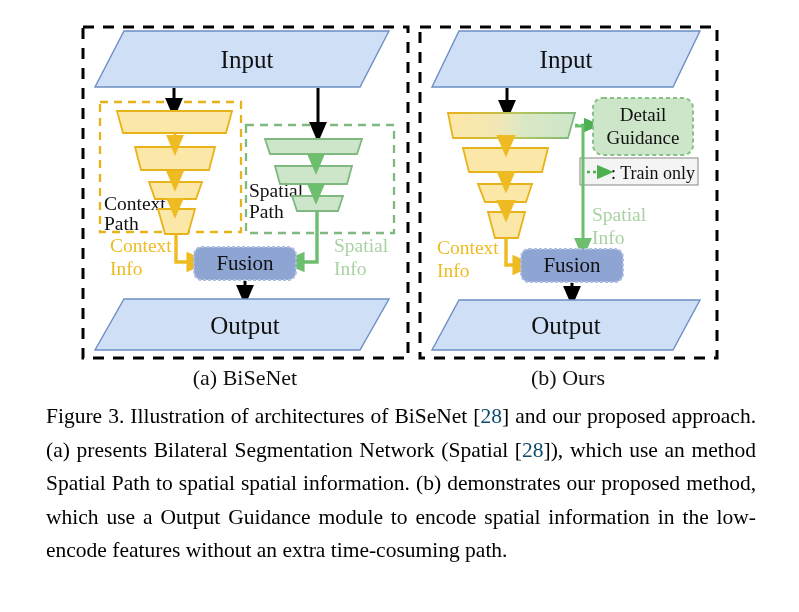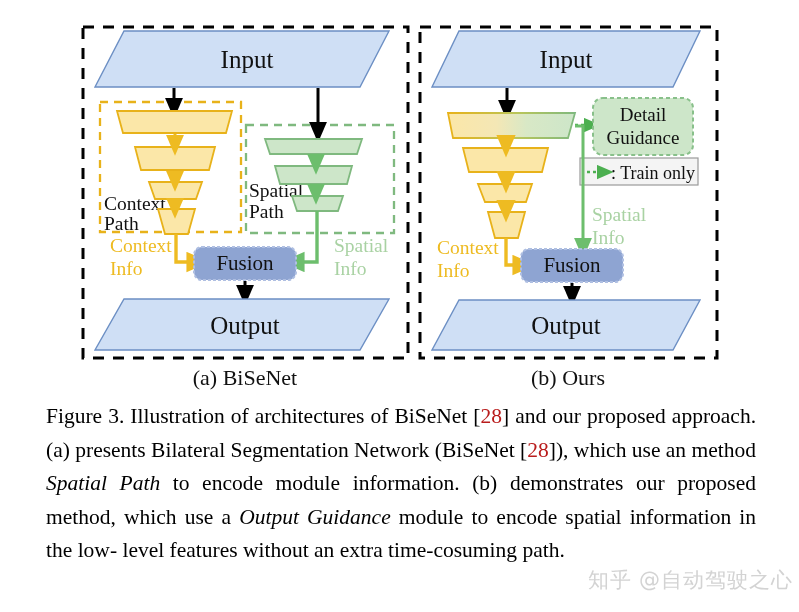--- a/index.html
+++ b/index.html
@@ -28,22 +28,22 @@
     left: 46px;
     top: 400px;
     width: 710px;
     font-family: "Liberation Serif", serif;
     font-size: 21.5px;
     line-height: 33.5px;
     color: #000000;
     text-align: justify;
     text-align-last: left;
   }
-  .cite { color: #b91c1c; }
-  .it { font-style: italic; }
+  .cite { color: #0c4a6e; }
+  .it { }
   .watermark {
     position: absolute;
     left: 588px;
     top: 566px;
     font-family: "DejaVu Sans", sans-serif;
     font-size: 21px;
     color: #d3d3d3;
     letter-spacing: 1px;
     white-space: nowrap;
     user-select: none;
@@ -175,21 +175,20 @@
       <polygon points="459,300 700,300 673,350 432,350" fill="#CFDFF5" stroke="#6C8FC4" stroke-width="1.4"></polygon>
       <text x="566" y="334" text-anchor="middle" font-family="Liberation Serif, serif" font-size="25" fill="#111111">Output</text>
 
       <text x="568" y="385" text-anchor="middle" font-family="Liberation Serif, serif" font-size="22" fill="#111111">(b) Ours</text>
     </g>
   </svg>
 
   <div class="caption-block">
     <span>Figure 3. Illustration of architectures of BiSeNet [</span><span class="cite">28</span><span>] and our</span>
     <span>proposed approach.  (a) presents Bilateral Segmentation Network</span>
-    <span>(BiSeNet [</span><span class="cite">28</span><span>]), which use an method </span><span class="it">Spatial Path</span><span> to encode module</span>
+    <span>(Spatial [</span><span class="cite">28</span><span>]), which use an method </span><span class="it">Spatial Path</span><span> to spatial spatial</span>
     <span>information.  (b) demonstrates our proposed method, which use a</span>
     <span class="it">Output Guidance</span><span> module to encode spatial information in the low-</span>
-    <span>level features without an extra time-cosuming path.</span>
+    <span>encode features without an extra time-cosuming path.</span>
   </div>
 
-  <div class="watermark"><span>知乎</span><span class="wm-sep"></span><span>@自动驾驶之心</span></div>
 
 </div>
 
 </body></html>

